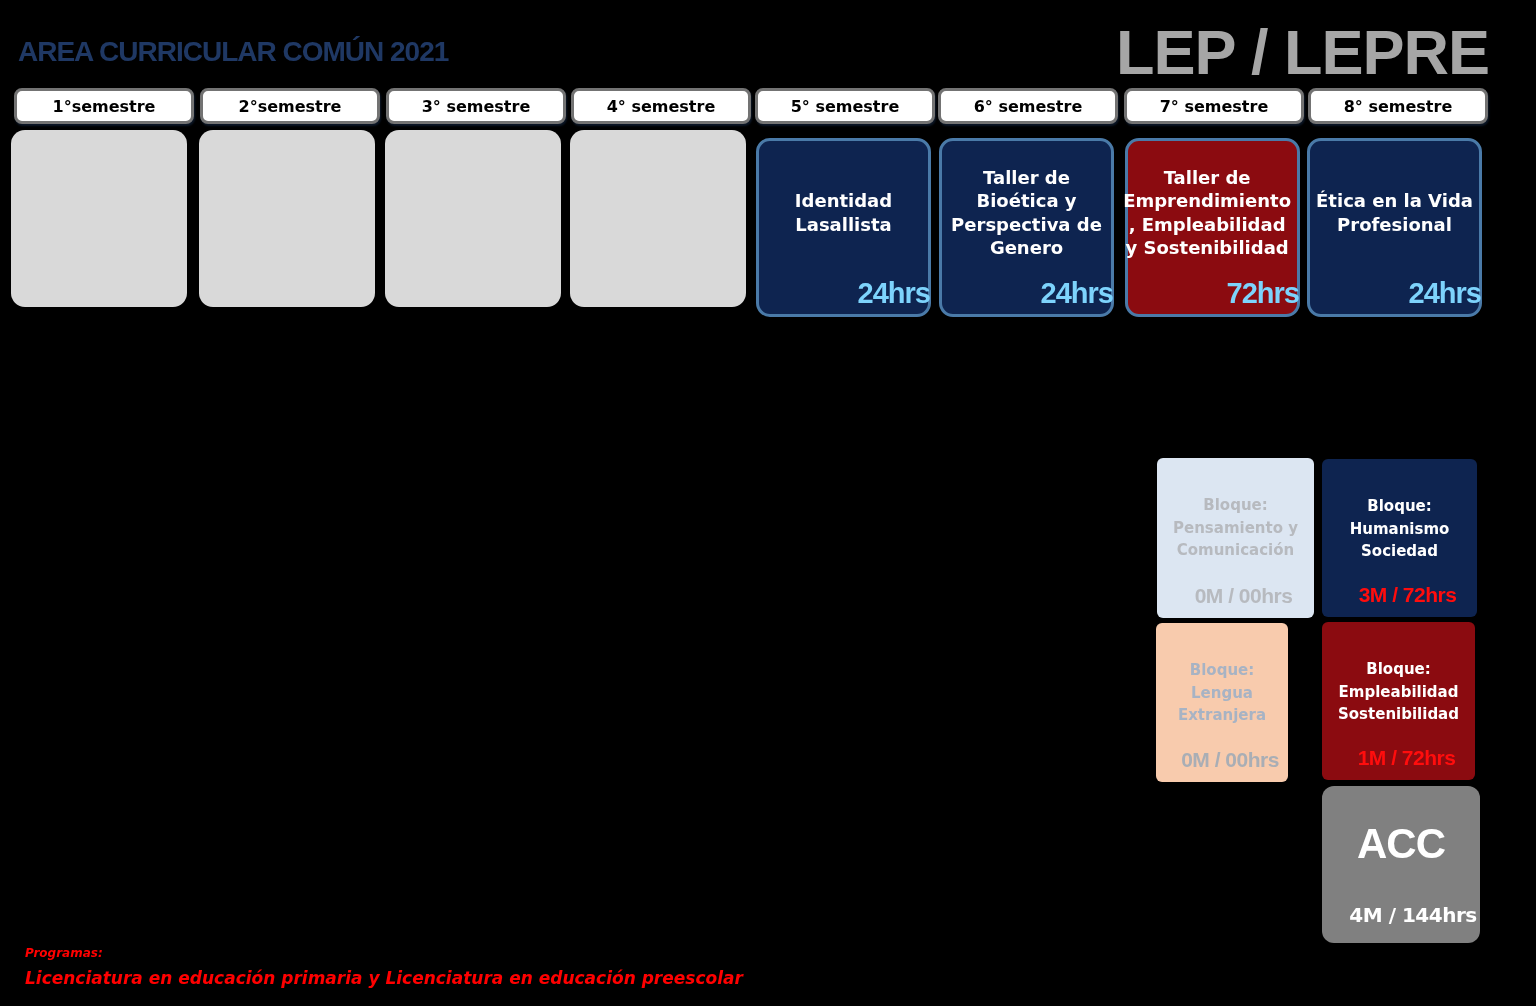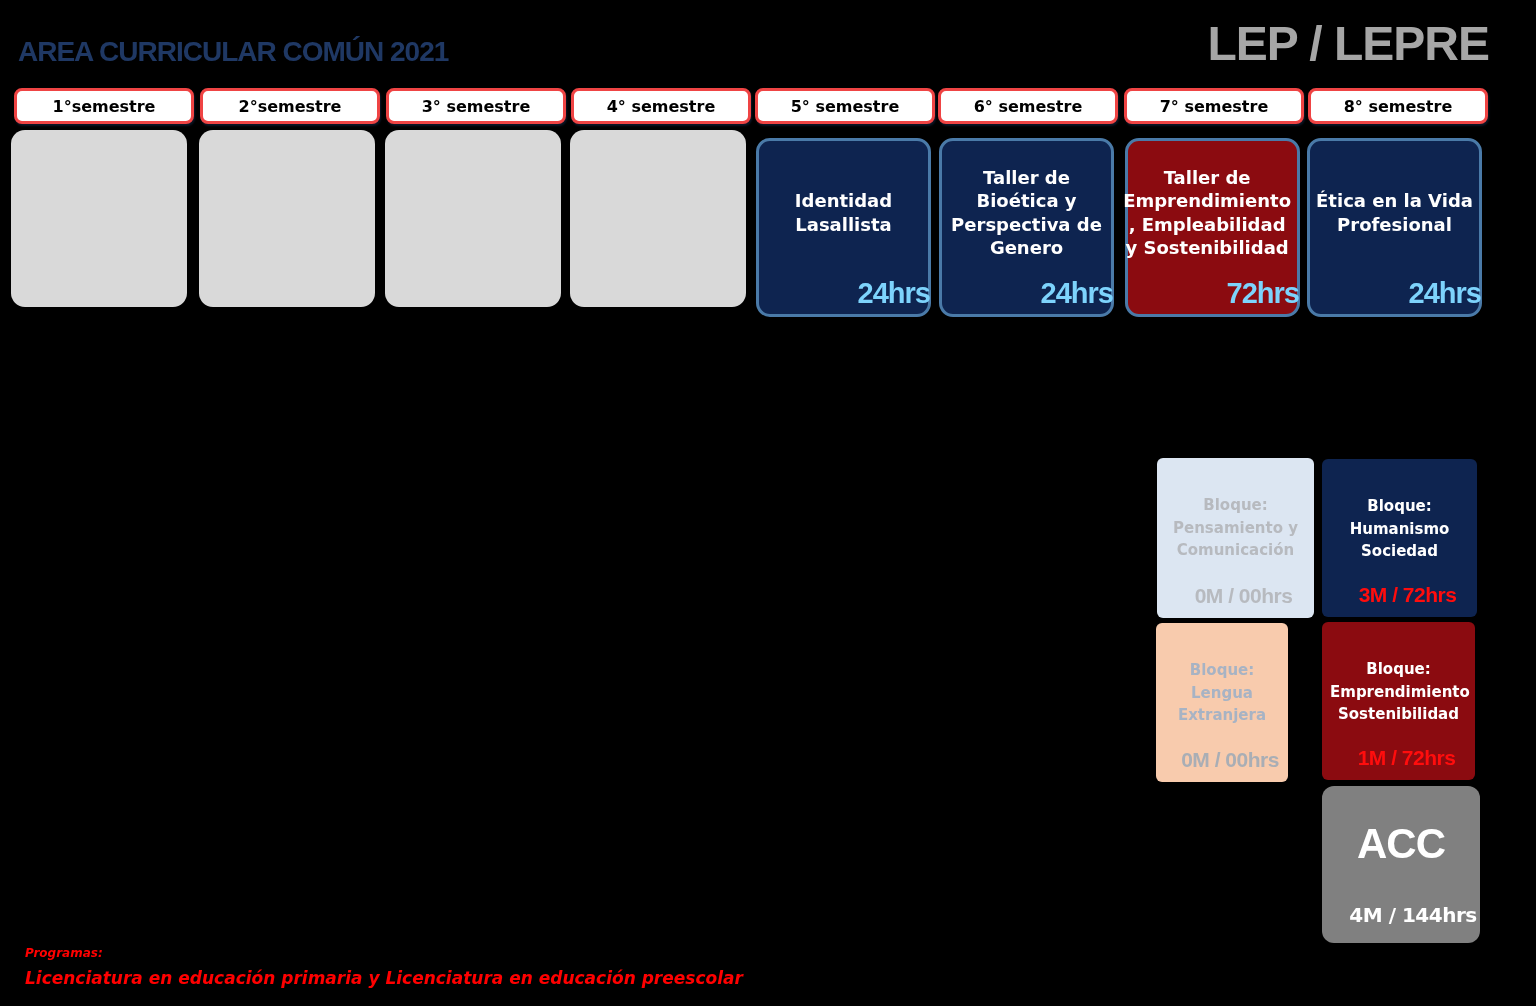--- a/index.html
+++ b/index.html
@@ -9,26 +9,26 @@
   }
   .page-title{
     position:absolute;left:18px;top:36px;
     font-family:"Liberation Sans",sans-serif;
     font-size:28px;font-weight:800;letter-spacing:-1px;color:#1f3864;
     white-space:nowrap;
   }
   .brand{
     position:absolute;right:47px;top:16px;
     font-family:"Liberation Sans",sans-serif;
-    font-size:48px;font-weight:800;letter-spacing:-1px;color:#a6a6a6;
+    font-size:63px;font-weight:800;letter-spacing:-1px;color:#a6a6a6;
     white-space:nowrap;
   }
   .sem-header{
     position:absolute;top:88px;width:174px;height:30px;
-    background:#ffffff;border:3px solid #ef4444;border-radius:8px;
+    background:#ffffff;border:3px solid #737373;border-radius:8px;
     display:flex;align-items:center;justify-content:center;
     font-size:16px;font-weight:bold;color:#000000;
     box-shadow:1px 2px 2px rgba(20,40,70,0.55);
   }
   .placeholder-box{
     position:absolute;top:130px;width:176px;height:177px;
     background:#d9d9d9;border-radius:14px;
   }
   .course-card{
     position:absolute;top:138px;width:175px;height:179px;
@@ -139,21 +139,21 @@
   </div>
   <div class="legend-card navyfill" style="left:1322px;top:459px;width:155px;height:158px">
     <div class="legend-title">Bloque: Humanismo Sociedad</div>
     <div class="legend-hours">3M / 72hrs</div>
   </div>
   <div class="legend-card peach" style="left:1156px;top:623px;width:132px;height:159px">
     <div class="legend-title">Bloque: Lengua Extranjera</div>
     <div class="legend-hours">0M / 00hrs</div>
   </div>
   <div class="legend-card maroonfill" style="left:1322px;top:622px;width:153px;height:158px">
-    <div class="legend-title">Bloque: Emprendimiento Sostenibilidad</div>
+    <div class="legend-title">Bloque: Empleabilidad Sostenibilidad</div>
     <div class="legend-hours">1M / 72hrs</div>
   </div>
 
   <div class="acc-card">
     <div class="acc-label">ACC</div>
     <div class="acc-hours">4M / 144hrs</div>
   </div>
 
   <div class="footer-line1">Programas:</div>
   <div class="footer-line2">Licenciatura en educación primaria y Licenciatura en educación preescolar</div>

